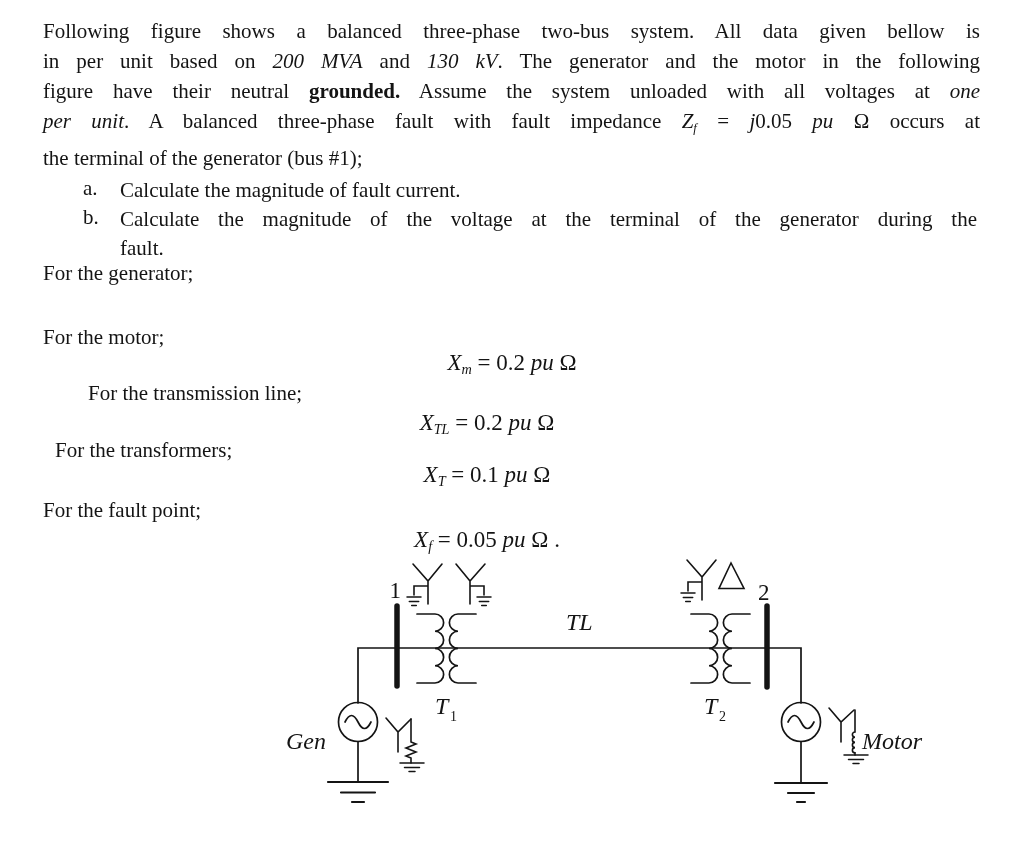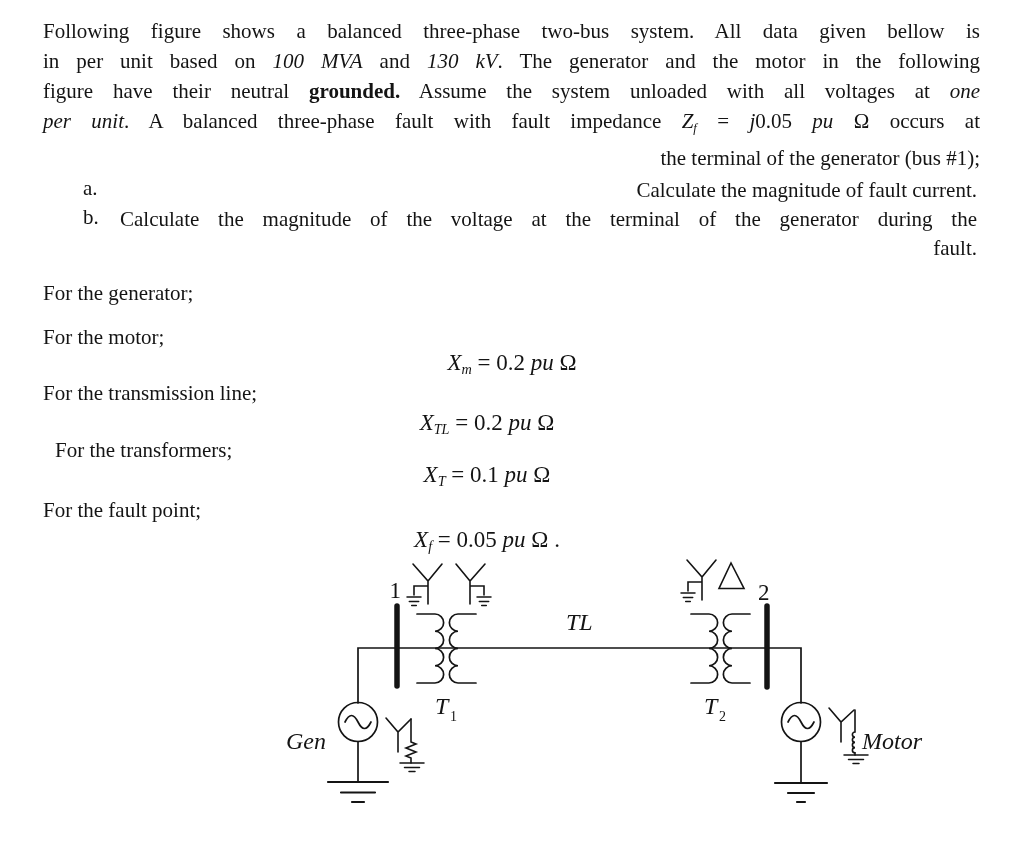--- a/index.html
+++ b/index.html
@@ -9,52 +9,52 @@
     overflow:hidden;
   }
   .it  { font-style:italic; }
   .bd  { font-weight:bold; }
   .sub { font-size:0.6em; vertical-align:-0.28em; }
 
   .para {
     position:absolute; left:43px; top:16px; width:937px;
     font-size:21px; line-height:30px;
   }
-  .tline { display:block;text-align:right; }
+  .tline { display:block; }
   .tline.just { text-align:justify; text-align-last:justify; }
 
   .item { position:absolute; left:83px; font-size:21px; }
   #item-a { top:176px; }
   #item-b { top:205px; }
   .item .marker { position:absolute; left:0; top:0; }
   .item .ilines { margin-left:37px; width:857px; line-height:29px; }
 
   .slbl { position:absolute; left:43px; font-size:21px; line-height:24px; }
-  #slbl-0 { top:261px;margin-top:20px; } #slbl-1 { top:325px; } #slbl-2 { top:381px; }
+  #slbl-0 { top:261px; } #slbl-1 { top:325px; } #slbl-2 { top:381px;margin-left:45px; }
   #slbl-3 { top:438px;margin-left:12px; } #slbl-4 { top:498px; }
 
   .eq { position:absolute; left:0; width:974px; text-align:center; font-size:23px; line-height:26px; }
   #eq-0 { top:290px; } #eq-1 { top:350px;margin-left:25px; } #eq-2 { top:410px; }
   #eq-3 { top:462px; } #eq-4 { top:527px; }
   .eq .sub { font-size:0.62em; vertical-align:-0.3em; }
 
   .diagram { position:absolute; left:0; top:556px; }
   .dtext  { font-family:"Liberation Serif","DejaVu Serif",serif; fill:#141414; }
   .dnum   { font-size:23px; }
   .dital  { font-size:24px; font-style:italic; }
   .dsub   { font-size:14px; }
 </style>
 </head>
 <body>
 
 <div class="page">
 
   <div class="para">
       <div class="tline just"><span>Following figure shows a balanced three-phase two-bus system. All data given bellow is</span></div>
-      <div class="tline just"><span>in per unit based on </span><span class="it">100 MVA</span><span> and </span><span class="it">130 kV</span><span>. The generator and the motor in the following</span></div>
+      <div class="tline just"><span>in per unit based on </span><span class="it">200 MVA</span><span> and </span><span class="it">130 kV</span><span>. The generator and the motor in the following</span></div>
       <div class="tline just"><span>figure have their neutral </span><span class="bd">grounded.</span><span> Assume the system unloaded with all voltages at </span><span class="it">one</span></div>
       <div class="tline just"><span class="it">per unit</span><span>. A balanced three-phase fault with fault impedance </span><span class="it">Z</span><span class="it sub">f</span><span> = </span><span class="it">j</span><span>0.05 </span><span class="it">pu</span><span> Ω occurs at</span></div>
       <div class="tline"><span>the terminal of the generator (bus #1);</span></div>
     </div>
 
   <div class="item" id="item-a">
     <span class="marker">a.</span>
     <div class="ilines">
         <div class="tline"><span>Calculate the magnitude of fault current.</span></div>
       </div>

